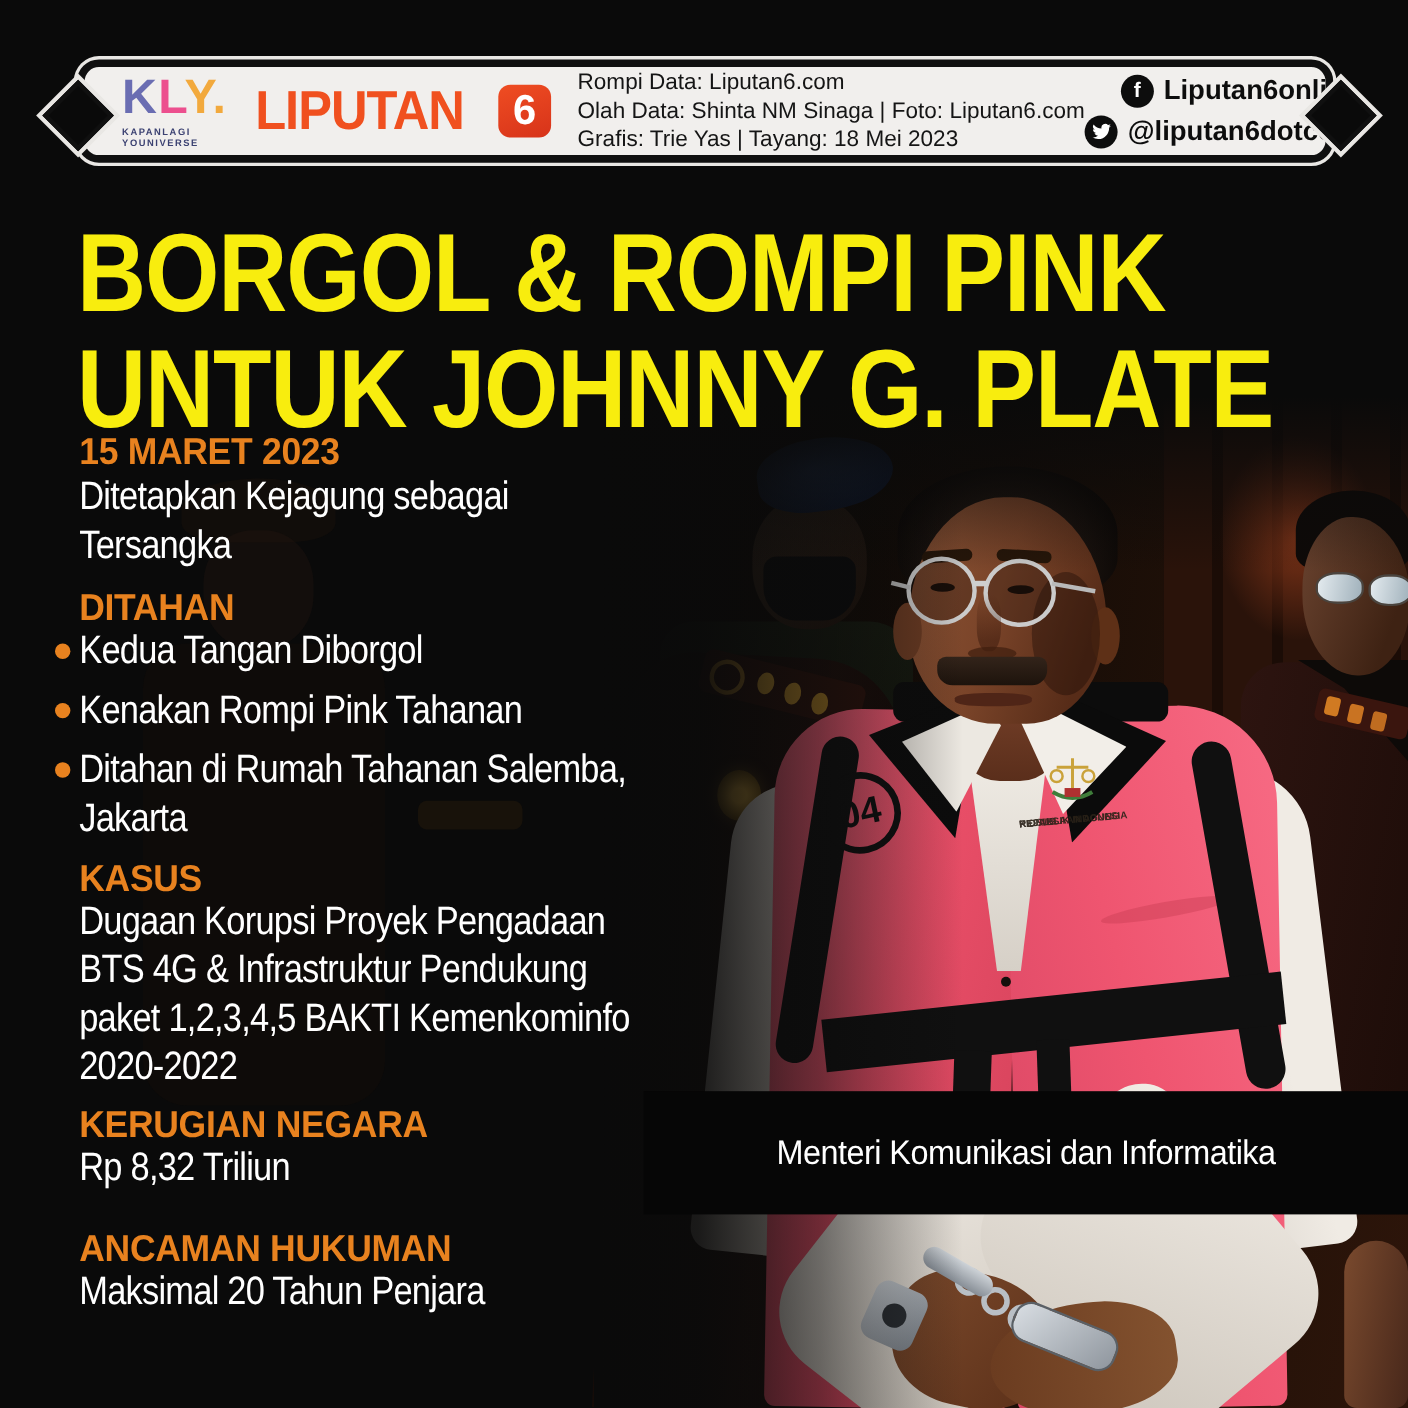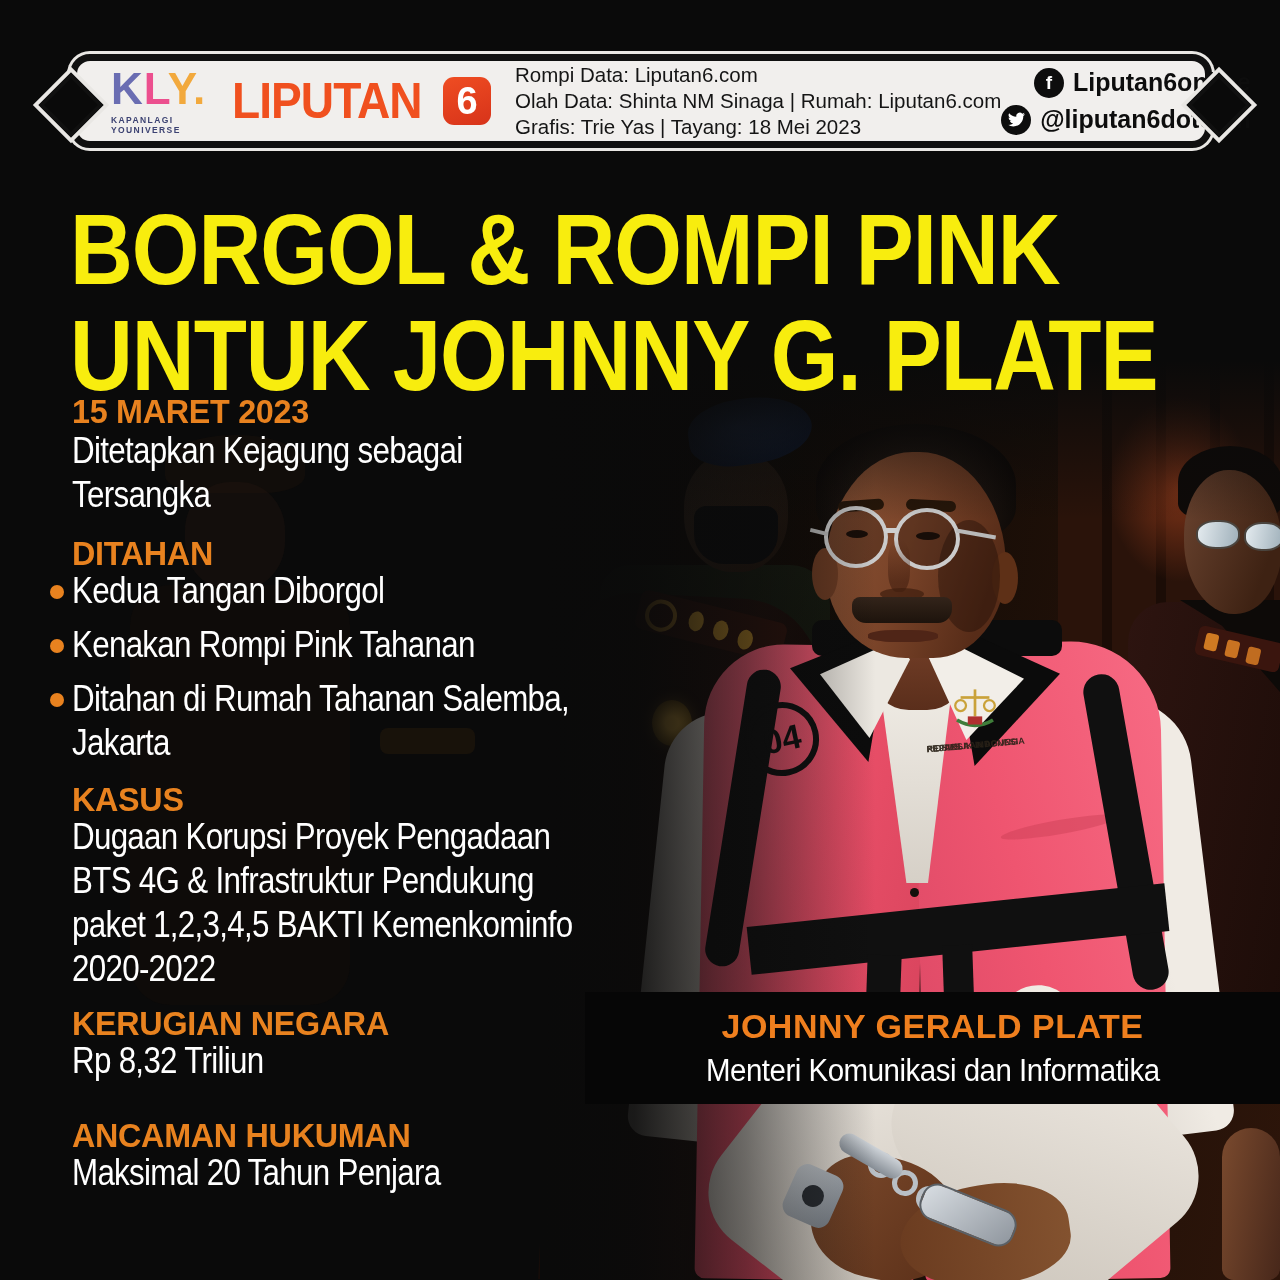--- a/index.html
+++ b/index.html
@@ -11,21 +11,21 @@
             border:7px solid #101010;border-radius:20px;box-shadow:0 0 0 3px #e9e7e4;
             display:flex;align-items:center;padding:0 34px;box-sizing:border-box;z-index:40;}
   .notch{position:absolute;width:38px;height:38px;background:#0a0a0a;border:4px solid #101010;
          box-shadow:0 0 0 4px #e9e7e4;transform:rotate(45deg);z-index:41;}
   .notch.l{left:48px;top:82px;}
   .notch.r{left:1196px;top:82px;}
   .kly{display:flex;flex-direction:column;align-items:center;margin-right:26px;}
   .kly-word{font-size:44px;font-weight:700;line-height:1;letter-spacing:1px;}
   .kly-sub{font-size:8.5px;font-weight:700;color:#3c4272;letter-spacing:1.4px;margin-top:4px;}
   .kly-k{color:#6a6db2}.kly-l{color:#ec4f8e}.kly-y{color:#f2a93d}.kly-dot{color:#f2a93d}
-  .brand{display:flex;align-items:center;gap:9px;margin-right:24px;}
+  .brand{display:flex;align-items:center;gap:19px;margin-right:24px;}
   .brand-word{font-size:49px;font-weight:700;color:#f0501f;line-height:1;letter-spacing:-1px;
               transform:scale(.94,1.02);transform-origin:left center;}
   .brand-six{width:48px;height:48px;border-radius:11px;background:linear-gradient(160deg,#ef4d22,#d7331a);
              color:#fff;font-size:38px;font-weight:700;display:flex;align-items:center;justify-content:center;}
   .credits{font-size:20.5px;color:#151515;line-height:26px;white-space:nowrap;}
   .social{margin-left:auto;display:flex;flex-direction:column;align-items:flex-end;gap:7px;}
   .soc-row{display:flex;align-items:center;gap:9px;}
   .soc-ic{width:30px;height:30px;border-radius:50%;background:#0d0d0d;color:#fff;display:flex;
           align-items:center;justify-content:center;font-weight:700;font-size:19px;}
   .soc-ic svg{width:17px;height:17px;fill:#fff;}
@@ -293,21 +293,21 @@
     <div class="kly">
       <div class="kly-word"><span class="kly-k">K</span><span class="kly-l">L</span><span class="kly-y">Y</span><span class="kly-dot">.</span></div>
       <div class="kly-sub">KAPANLAGI YOUNIVERSE</div>
     </div>
     <div class="brand">
       <span class="brand-word">LIPUTAN</span>
       <span class="brand-six">6</span>
     </div>
     <div class="credits">
       <div>Rompi Data: Liputan6.com</div>
-      <div>Olah Data: Shinta NM Sinaga | Rumah: Liputan6.com</div>
+      <div>Olah Data: Shinta NM Sinaga | Foto: Liputan6.com</div>
       <div>Grafis: Trie Yas | Tayang: 18 Mei 2023</div>
     </div>
     <div class="social">
       <div class="soc-row">
         <span class="soc-ic">f</span>
         <span class="soc-tx">Liputan6online</span>
       </div>
       <div class="soc-row">
         <span class="soc-ic">
           <svg viewBox="0 0 24 24">
@@ -345,17 +345,16 @@
   <div class="sec-line" style="top:904px;">paket 1,2,3,4,5 BAKTI Kemenkominfo</div>
   <div class="sec-line" style="top:948px;">2020-2022</div>
 
   <div class="sec-title" style="top:1004px;">KERUGIAN NEGARA</div>
   <div class="sec-line" style="top:1040px;">Rp 8,32 Triliun</div>
 
   <div class="sec-title" style="top:1116px;">ANCAMAN HUKUMAN</div>
   <div class="sec-line" style="top:1152px;">Maksimal 20 Tahun Penjara</div>
 
   <div class="caption">
-    <div class="cap-name">JOHNNY GERALD PLATE</div>
     <div class="cap-role">Menteri Komunikasi dan Informatika</div>
   </div>
 
 </div>
 
 </body></html>

